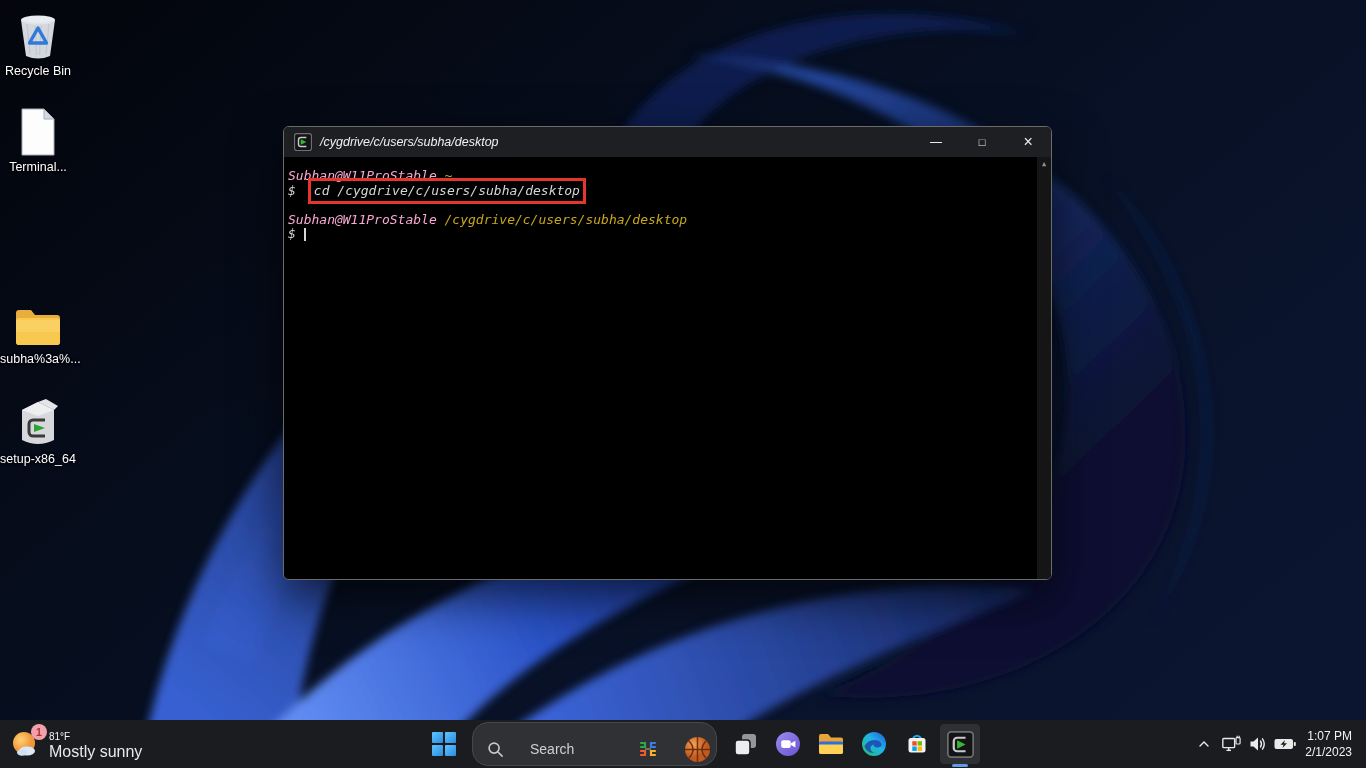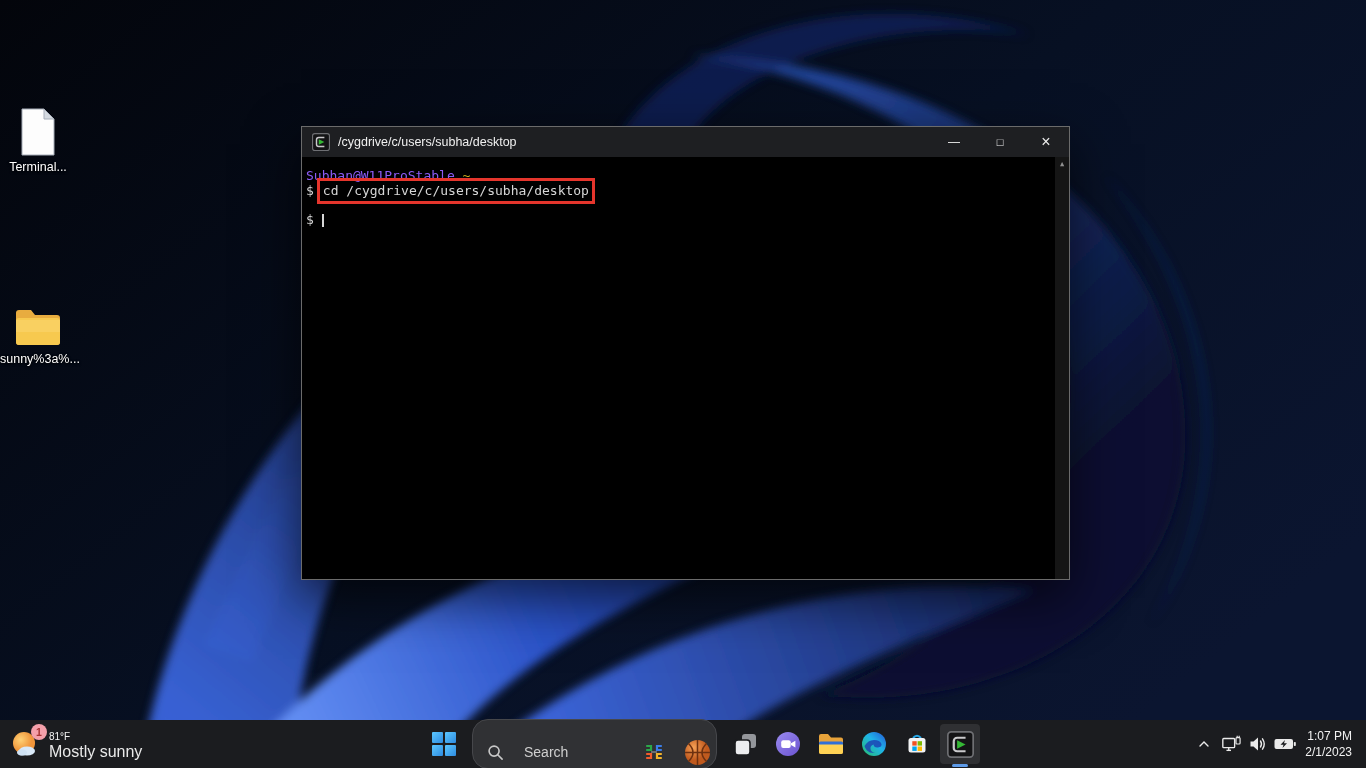--- a/index.html
+++ b/index.html
@@ -8,41 +8,41 @@
           -webkit-font-smoothing:antialiased;}
   .wallpaper{position:absolute;inset:0;width:100%;height:100%;}
 
   
   .dicon{position:absolute;left:0;width:76px;text-align:center;cursor:default;}
   .dicon .ico{display:flex;justify-content:center;align-items:flex-end;height:50px;}
   .dicon .lbl{margin-top:4px;font-size:12.5px;line-height:14px;color:#fff;
               text-shadow:0 1px 3px rgba(0,0,0,.95),0 0 2px rgba(0,0,0,.85);}
 
   
-  .window{position:absolute;left:301px;top:126px;width:767px;height:452px;
-          border:1px solid #6b6b6b;border-radius:0;overflow:hidden;
-          background:#000;box-shadow:0 18px 50px rgba(0,0,0,.65);}
+  .window{position:absolute;left:283px;top:126px;width:767px;height:452px;
+          border:1px solid #6b6b6b;border-radius:6px;overflow:hidden;
+          background:#000;box-shadow:0 18px 50px rgba(0,0,0,.65);font-style:italic;}
   .titlebar{height:30px;background:#1E1F22;display:flex;align-items:center;padding-left:10px;}
   .titlebar .ticon{width:18px;height:18px;flex:0 0 auto;}
   .titlebar .ttl{margin-left:8px;font-size:12.5px;color:#F0F0F0;white-space:nowrap;}
   .controls{margin-left:auto;display:flex;height:30px;}
   .ctrl{width:46px;height:30px;display:flex;align-items:center;justify-content:center;
         color:#EDEDED;font-size:12px;cursor:default;}
   .ctrl.close{font-size:16px;}
   .ctrl.max{font-size:11px;}
 
   .term{position:relative;height:421px;background:#000;
         font-family:"DejaVu Sans Mono",monospace;font-size:13px;line-height:14.5px;
         padding:12px 20px 0 4px;color:#D6D6D6;}
   .tline{min-height:14.5px;white-space:pre;}
   .tline.blank{height:14.5px;}
-  .c-user{color:#8b5cf6;}
+  .c-user{color:#f9a8d4;}
   .c-path{color:#C9A81B;margin-left:7.8px;}
   .c-cmd{color:#D6D6D6;}
-  .hl{display:inline-block;margin-left:9px;outline:3px solid #E5352C;outline-offset:3px;}
+  .hl{display:inline-block;margin-left:18px;outline:3px solid #E5352C;outline-offset:3px;}
   .cursor{display:inline-block;width:2px;height:13px;background:#D6D6D6;
           margin-left:7.8px;vertical-align:text-bottom;}
   .scroll{position:absolute;top:0;right:0;bottom:0;width:14px;background:#151515;
           display:flex;flex-direction:column;justify-content:space-between;
           align-items:center;padding:4px 0;}
   .scroll .arr{color:#8f8f8f;font-size:7px;line-height:7px;}
 
   
   .taskbar{position:absolute;left:0;bottom:0;width:1366px;height:48px;background:#1B1C1F;}
   .weather{position:absolute;left:10px;top:0;height:48px;display:flex;align-items:center;gap:9px;}
@@ -55,21 +55,21 @@
   .cond{font-size:16px;color:#E9E9E9;}
 
   .center{position:absolute;left:424px;top:4px;height:40px;display:flex;align-items:center;gap:3px;}
   .tb-btn{width:40px;height:40px;border-radius:4px;display:flex;align-items:center;
           justify-content:center;position:relative;}
   .tb-btn.active{background:rgba(255,255,255,.09);}
   .indicator{position:absolute;bottom:-3px;left:50%;transform:translateX(-50%);
              width:16px;height:3px;border-radius:2px;background:#5E9BE8;}
   .search-pill{width:224px;height:32px;border-radius:16px;background:#303134;
                border:1px solid #46474B;display:flex;align-items:center;
-               padding:16px 5px 0 14px;gap:20px;margin:0 5px;}
+               padding:10px 5px 0 14px;gap:26px;margin:0 5px;}
   .search-label{color:#CFCFCF;font-size:14px;flex:1;}
 
   .tray{position:absolute;right:8px;top:0;height:48px;display:flex;align-items:center;gap:1px;}
   .tr-ic{width:26px;height:40px;display:flex;align-items:center;justify-content:center;}
   .clock{margin-left:6px;text-align:right;font-size:12px;line-height:16px;color:#F2F2F2;
          padding-right:6px;}
 </style>
 </head>
 <body>
 
@@ -108,42 +108,65 @@
       <path d="M 690,55 C 980,65 1195,235 1185,450 C 1175,620 1000,715 820,695 C 1005,625 1100,470 1058,315 C 1020,180 890,85 690,55 Z" fill="url(#g3)" opacity=".95"></path>
       <path d="M 620,135 C 690,25 870,-15 1030,35 C 900,15 745,55 688,140 Z" fill="#16296E" opacity=".6"></path>
       <path d="M 140,768 C 175,555 320,325 560,195 C 650,148 755,132 850,145 C 705,168 565,240 462,362 C 360,482 300,625 292,768 Z" fill="url(#g4)" opacity=".9"></path>
       <path d="M 235,768 C 380,598 605,498 865,505 C 680,568 498,662 428,768 Z" fill="url(#g1)"></path>
       <path d="M 462,768 C 618,638 822,568 1035,590 C 880,652 742,712 688,768 Z" fill="url(#g2)"></path>
       <path d="M 1105,175 C 1222,300 1245,485 1150,625 C 1235,485 1222,318 1105,175 Z" fill="#16306F" opacity=".55"></path>
       <path d="M 205,645 C 258,520 332,398 425,308 L 448,330 C 362,420 300,532 252,662 Z" fill="url(#g4)" opacity=".5"></path>
     </g>
   </svg>
 
+  <div class="dicon" style="top:10px">
+    <div class="ico">
+      <svg width="46" height="48" viewBox="0 0 46 48">
+        <ellipse cx="23" cy="8" rx="17" ry="4.5" fill="#E8EBF0"></ellipse>
+        <path d="M6,8 L11,44 Q23,49 35,44 L40,8 Q23,14 6,8 Z" fill="#DFE3EA" opacity=".95"></path>
+        <path d="M12,12 L15,42 M20,14 L21.5,43 M26,14 L24.5,43 M34,12 L31,42" stroke="#C3C9D4" stroke-width="1.4" fill="none"></path>
+        <polygon points="23,16 31.5,31 14.5,31" fill="none" stroke="#2F7BD9" stroke-width="3.4" stroke-linejoin="round"></polygon>
+      </svg>
+    </div>
+    <div class="lbl">Recycle Bin</div>
+  </div>
 
   <div class="dicon" style="top:106px">
     <div class="ico">
       <svg width="38" height="48" viewBox="0 0 38 48">
         <path d="M3,1 H25 L35,11 V47 H3 Z" fill="#FDFDFD" stroke="#A6ADB8" stroke-width="1"></path>
         <path d="M25,1 L25,11 L35,11 Z" fill="#D4D9E0" stroke="#A6ADB8" stroke-width="1"></path>
       </svg>
     </div>
     <div class="lbl">Terminal...</div>
   </div>
 
   <div class="dicon" style="top:298px">
     <div class="ico">
       <svg width="50" height="44" viewBox="0 0 50 44">
         <path d="M3,9 Q3,6 6,6 H18 L22,11 H44 Q47,11 47,14 V38 Q47,41 44,41 H6 Q3,41 3,38 Z" fill="#E8AC3F"></path>
         <rect x="3" y="14" width="44" height="27" rx="3" fill="#F7C94F"></rect>
         <rect x="3" y="16" width="44" height="12" fill="#FAD36A" opacity=".7"></rect>
       </svg>
     </div>
-    <div class="lbl">sunny%3a%...</div>
-  </div>
-
+    <div class="lbl">subha%3a%...</div>
+  </div>
+
+  <div class="dicon" style="top:398px">
+    <div class="ico">
+      <svg width="48" height="50" viewBox="0 0 48 50">
+        <path d="M8,12 L24,4 L40,12 L40,42 Q24,50 8,42 Z" fill="#D7D8DB"></path>
+        <path d="M8,12 L24,4 L40,12 L24,18 Z" fill="#EDEEF0"></path>
+        <path d="M24,4 L32,1 L44,8 L40,12 Z" fill="#E3E4E7"></path>
+        <path d="M31,22 H19 a4,4 0 0 0 -4,4 v8 a4,4 0 0 0 4,4 h12" fill="none" stroke="#3A3A3A" stroke-width="3"></path>
+        <polygon points="20,26 31,30 20,34" fill="#2FA32F"></polygon>
+      </svg>
+    </div>
+    <div class="lbl">setup-x86_64</div>
+  </div>
 
 
   <div class="window">
     <div class="titlebar">
       <svg class="ticon" viewBox="0 0 32 32">
         <rect x="1" y="1" width="30" height="30" rx="4" fill="#141416" stroke="#6E6F73" stroke-width="2"></rect>
         <path d="M22,8 H12 a4,4 0 0 0 -4,4 v8 a4,4 0 0 0 4,4 h10" fill="none" stroke="#C9C9CC" stroke-width="2.6"></path>
         <polygon points="12,11 22,16 12,21" fill="#35B835"></polygon>
       </svg>
       <span class="ttl">/cygdrive/c/users/subha/desktop</span>
@@ -151,20 +174,21 @@
         <div class="ctrl min">—</div>
         <div class="ctrl max">□</div>
         <div class="ctrl close">×</div>
       </div>
     </div>
 
     <div class="term">
       <div class="tline"><span class="c-user">Subhan@W11ProStable</span><span class="c-path">~</span></div>
       <div class="tline"><span class="c-cmd">$</span><span class="hl"><span class="c-cmd">cd /cygdrive/c/users/subha/desktop</span></span></div>
       <div class="tline blank"></div>
+      <div class="tline"><span class="c-user">Subhan@W11ProStable</span><span class="c-path">/cygdrive/c/users/subha/desktop</span></div>
       <div class="tline"><span class="c-cmd">$</span><span class="cursor"></span></div>
 
       <div class="scroll">
         <span class="arr">▲</span>
         <span class="arr">▼</span>
       </div>
     </div>
   </div>
 
   <div class="taskbar">

